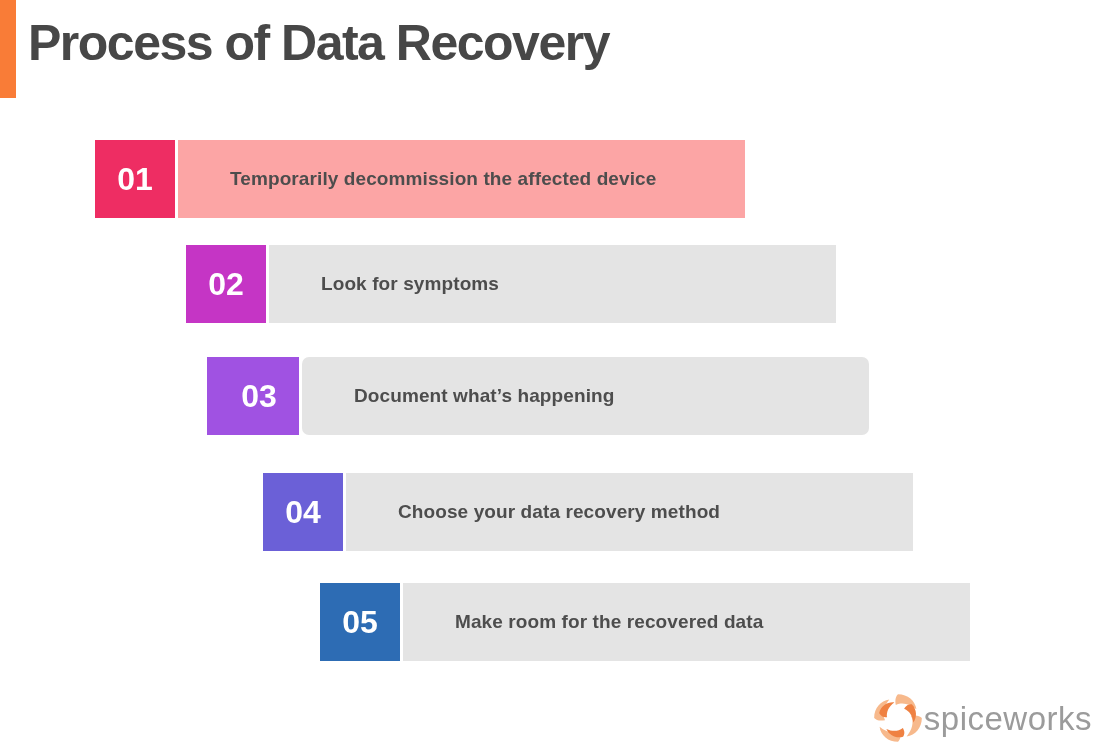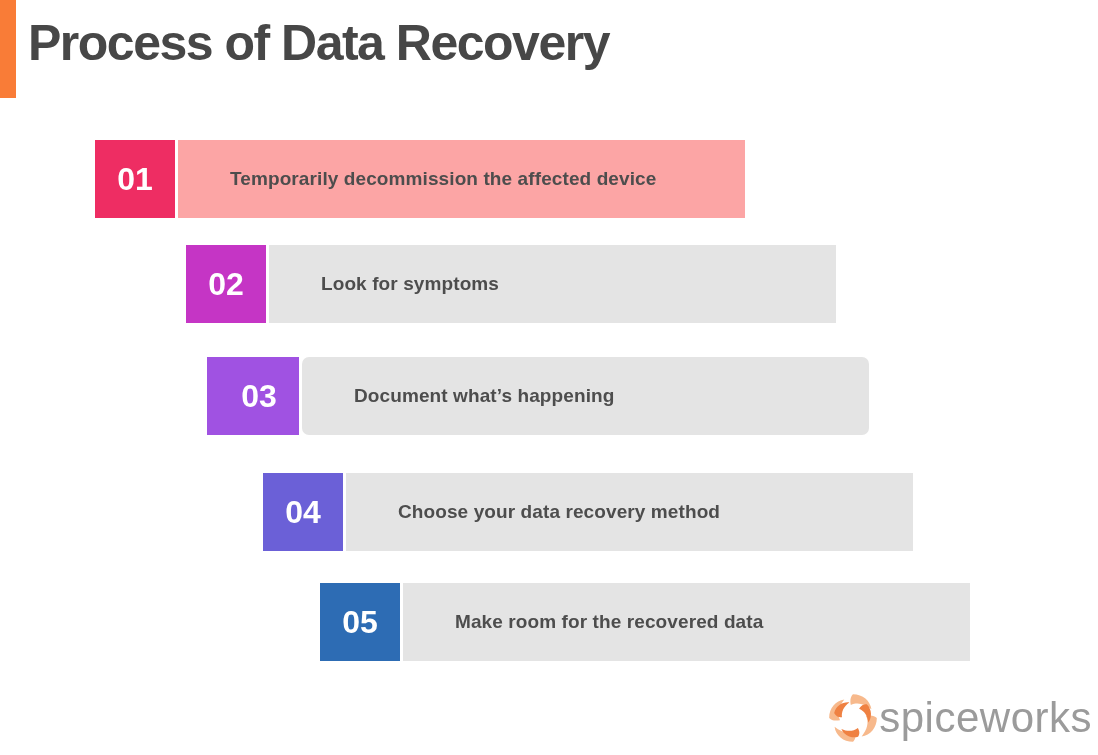--- a/index.html
+++ b/index.html
@@ -69,21 +69,21 @@
   
   .logo {
     position: absolute;
     top: 690px;
     right: 6px;
     display: flex;
     align-items: center;
   }
   .logo-icon { width: 52px; height: 56px; }
   .logo-text {
-    font-size: 42px;
+    font-size: 33px;
     letter-spacing: 0.5px;
     line-height: 1;
   }
 </style>
 </head>
 <body>
 
 <div class="accent-bar" style="background-color: rgb(249, 124, 55);"></div>
 
 <h1 class="page-title" style="color: rgb(71, 71, 71);">Process of Data Recovery</h1>

